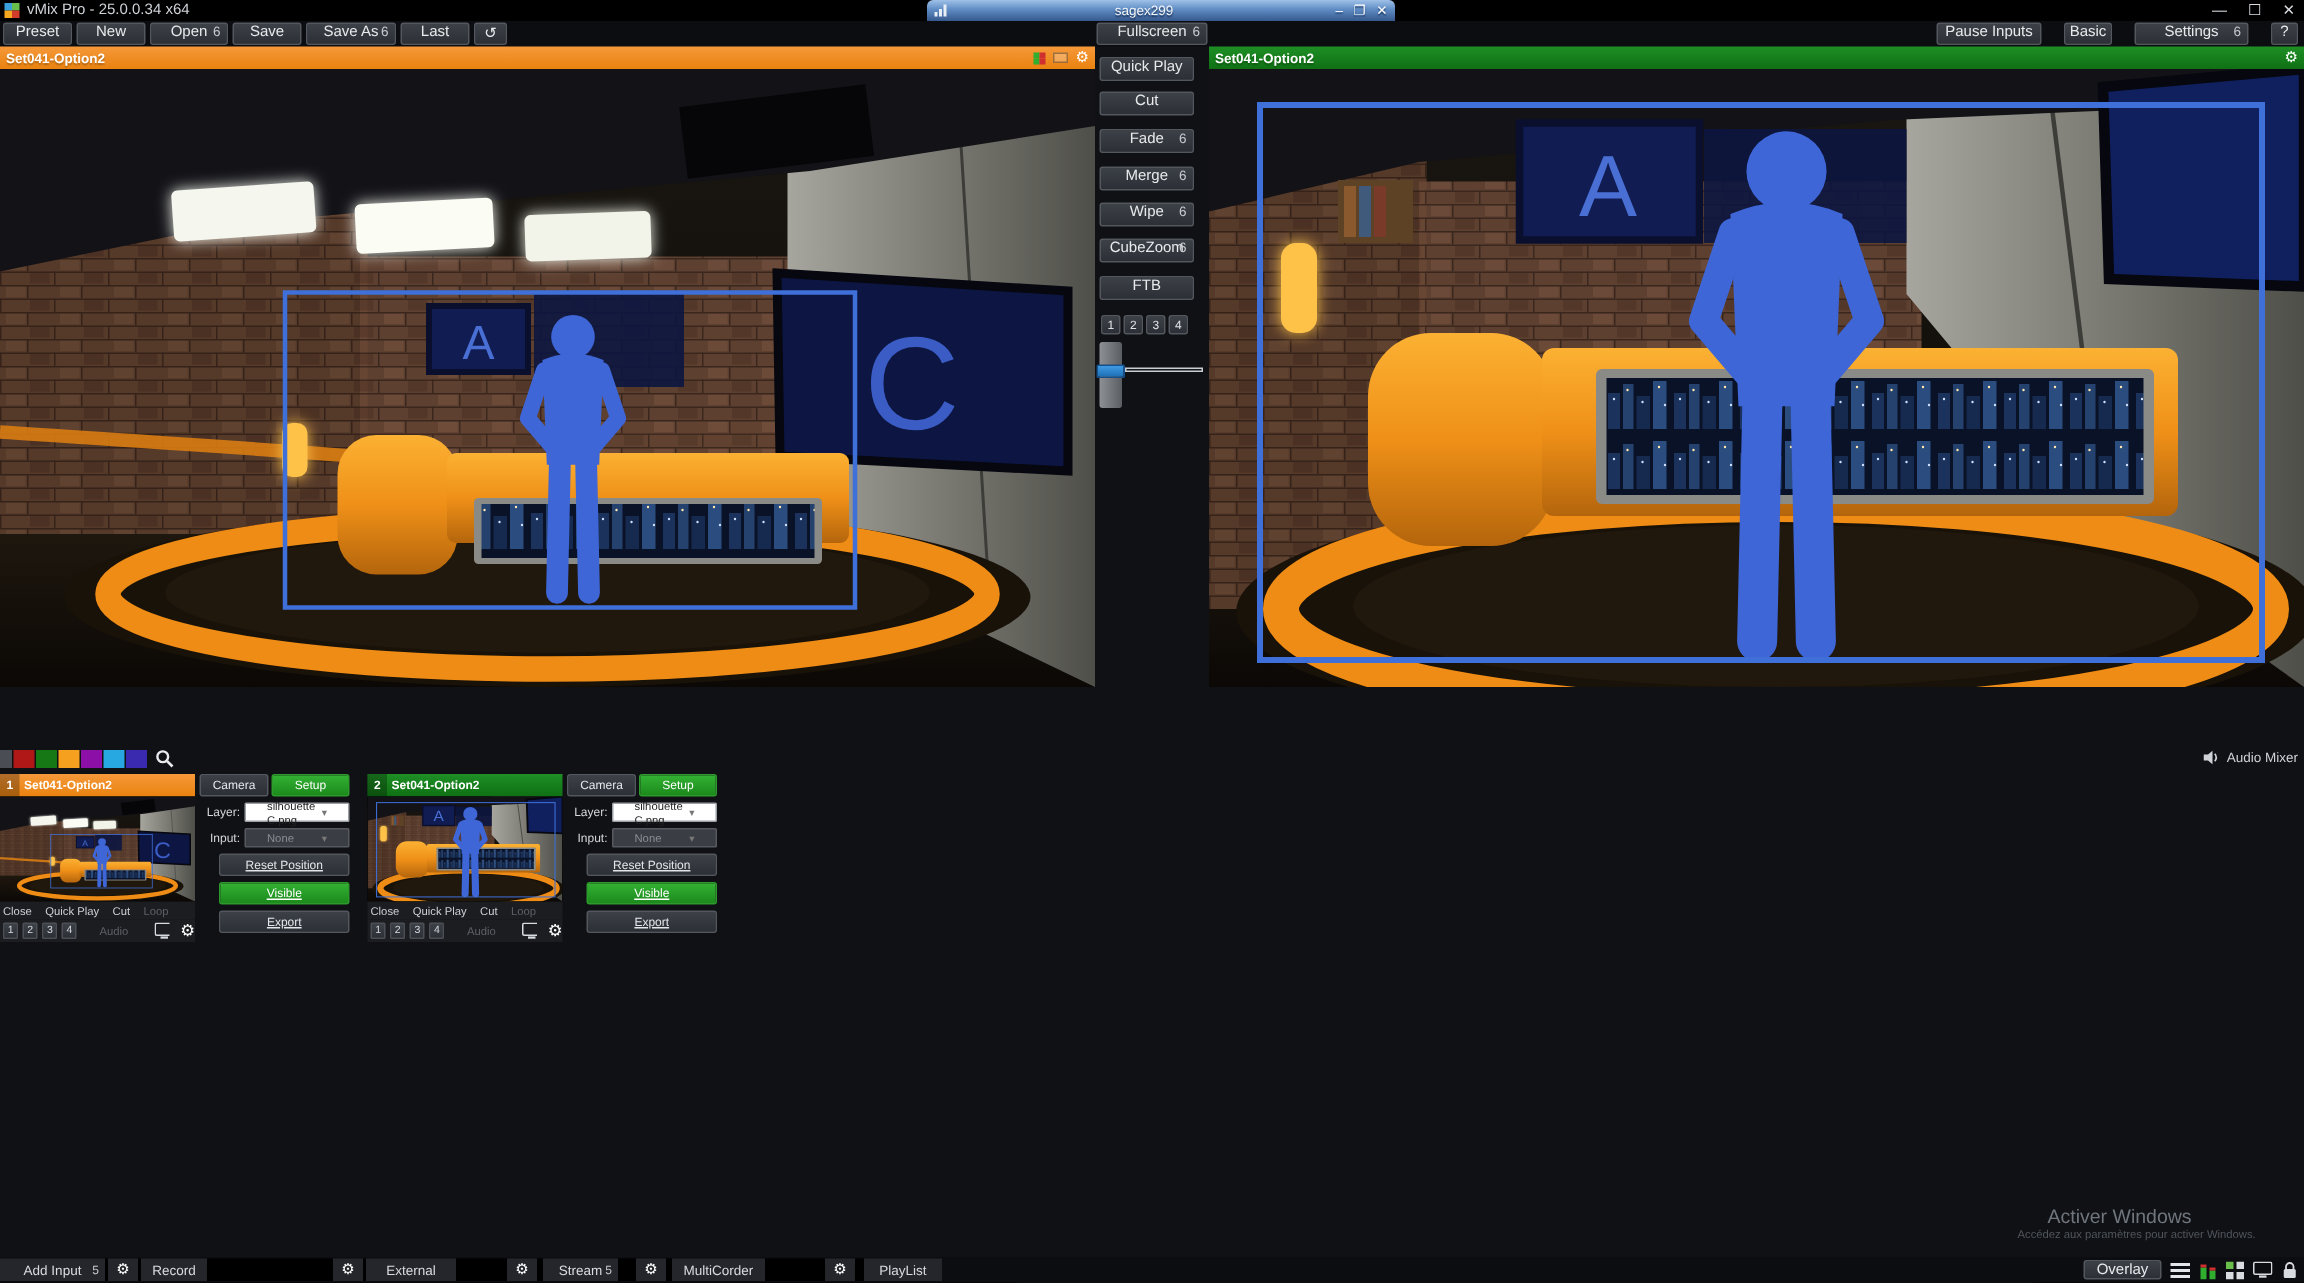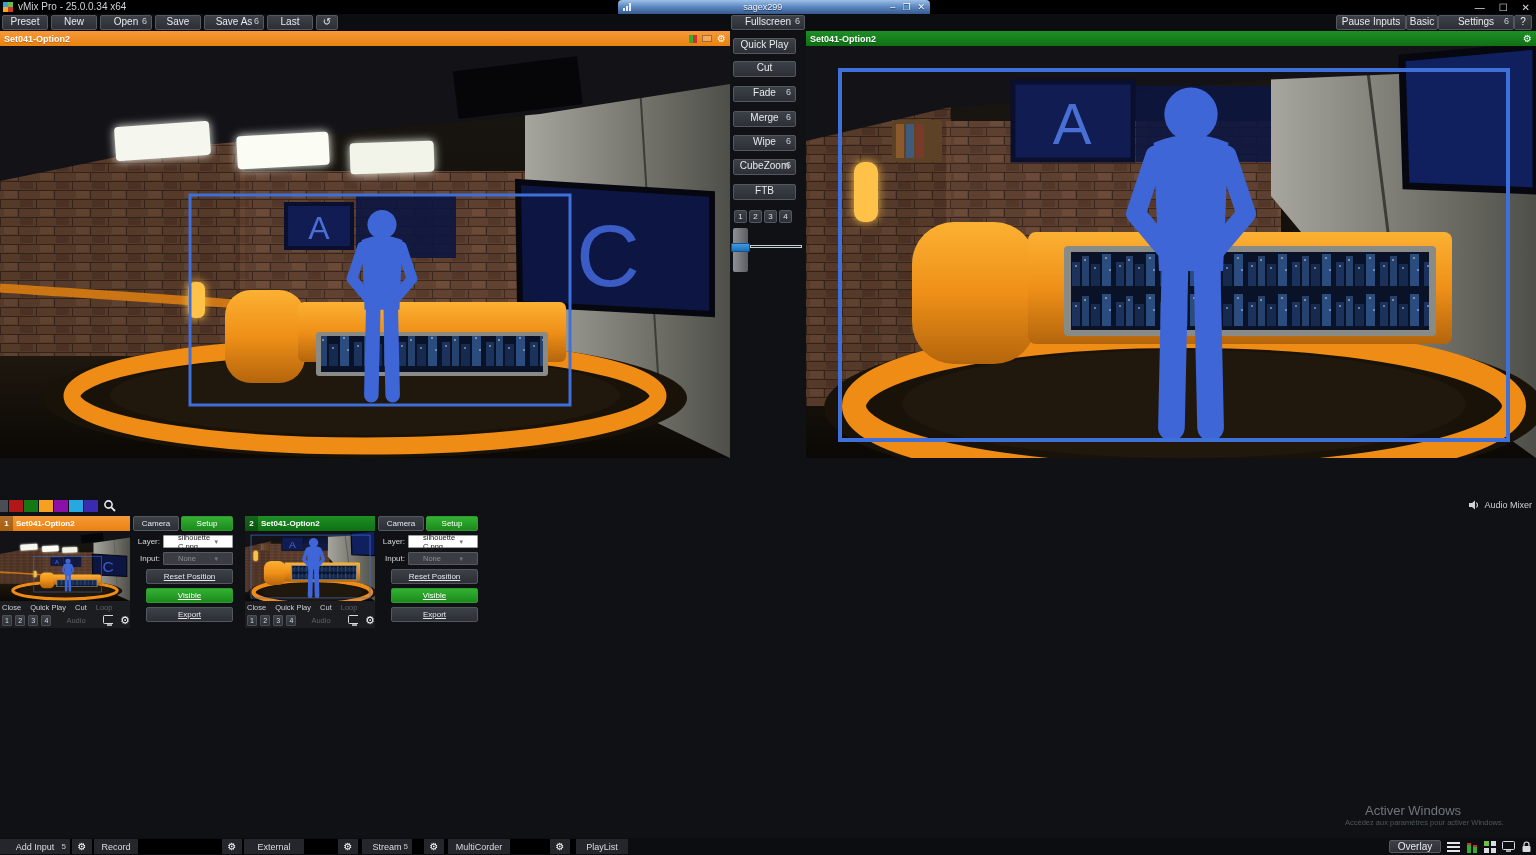--- a/index.html
+++ b/index.html
@@ -29,21 +29,21 @@
 
   
   .toolbar { position:absolute; left:0; top:14px; width:1536px; height:17px; background:#0c0d10; display:flex; align-items:center; }
   .btn {
     height:15px; background:linear-gradient(#3c4047,#2c3036); border:1px solid #53575e;
     border-radius:2px; color:#e8eaec; font-size:10px; display:flex; align-items:flex-start;
     justify-content:center; position:relative; cursor:default; white-space:nowrap;
   }
   .btn .bd { position:absolute; right:4px; font-size:9px; color:#c8ccd2; }
   .tb-left { display:flex; gap:3px; margin-left:2px; }
-  .tb-right { display:flex; gap:0; margin-left:auto; margin-right:4px; }
+  .tb-right { display:flex; gap:15px; margin-left:auto; margin-right:4px; }
 
   
   .src-bar { position:absolute; top:31px; height:15px; display:flex; align-items:center; font-size:9px; color:#fff; }
   .bar-title { padding-left:4px; font-weight:bold; text-shadow:0 1px 1px rgba(0,0,0,.25); }
   .bar-icons { margin-left:auto; display:flex; align-items:center; gap:5px; padding-right:4px; }
   .gear { font-family:"DejaVu Sans", sans-serif; font-size:10px; color:#fff; line-height:1; }
   .mini-grid { width:8px; height:8px; display:grid; grid-template-columns:4px 4px; grid-template-rows:4px 4px; }
   .mini-rect { width:10px; height:7px; border:1px solid rgba(0,0,0,.35); background:rgba(255,255,255,.25); }
 
   

